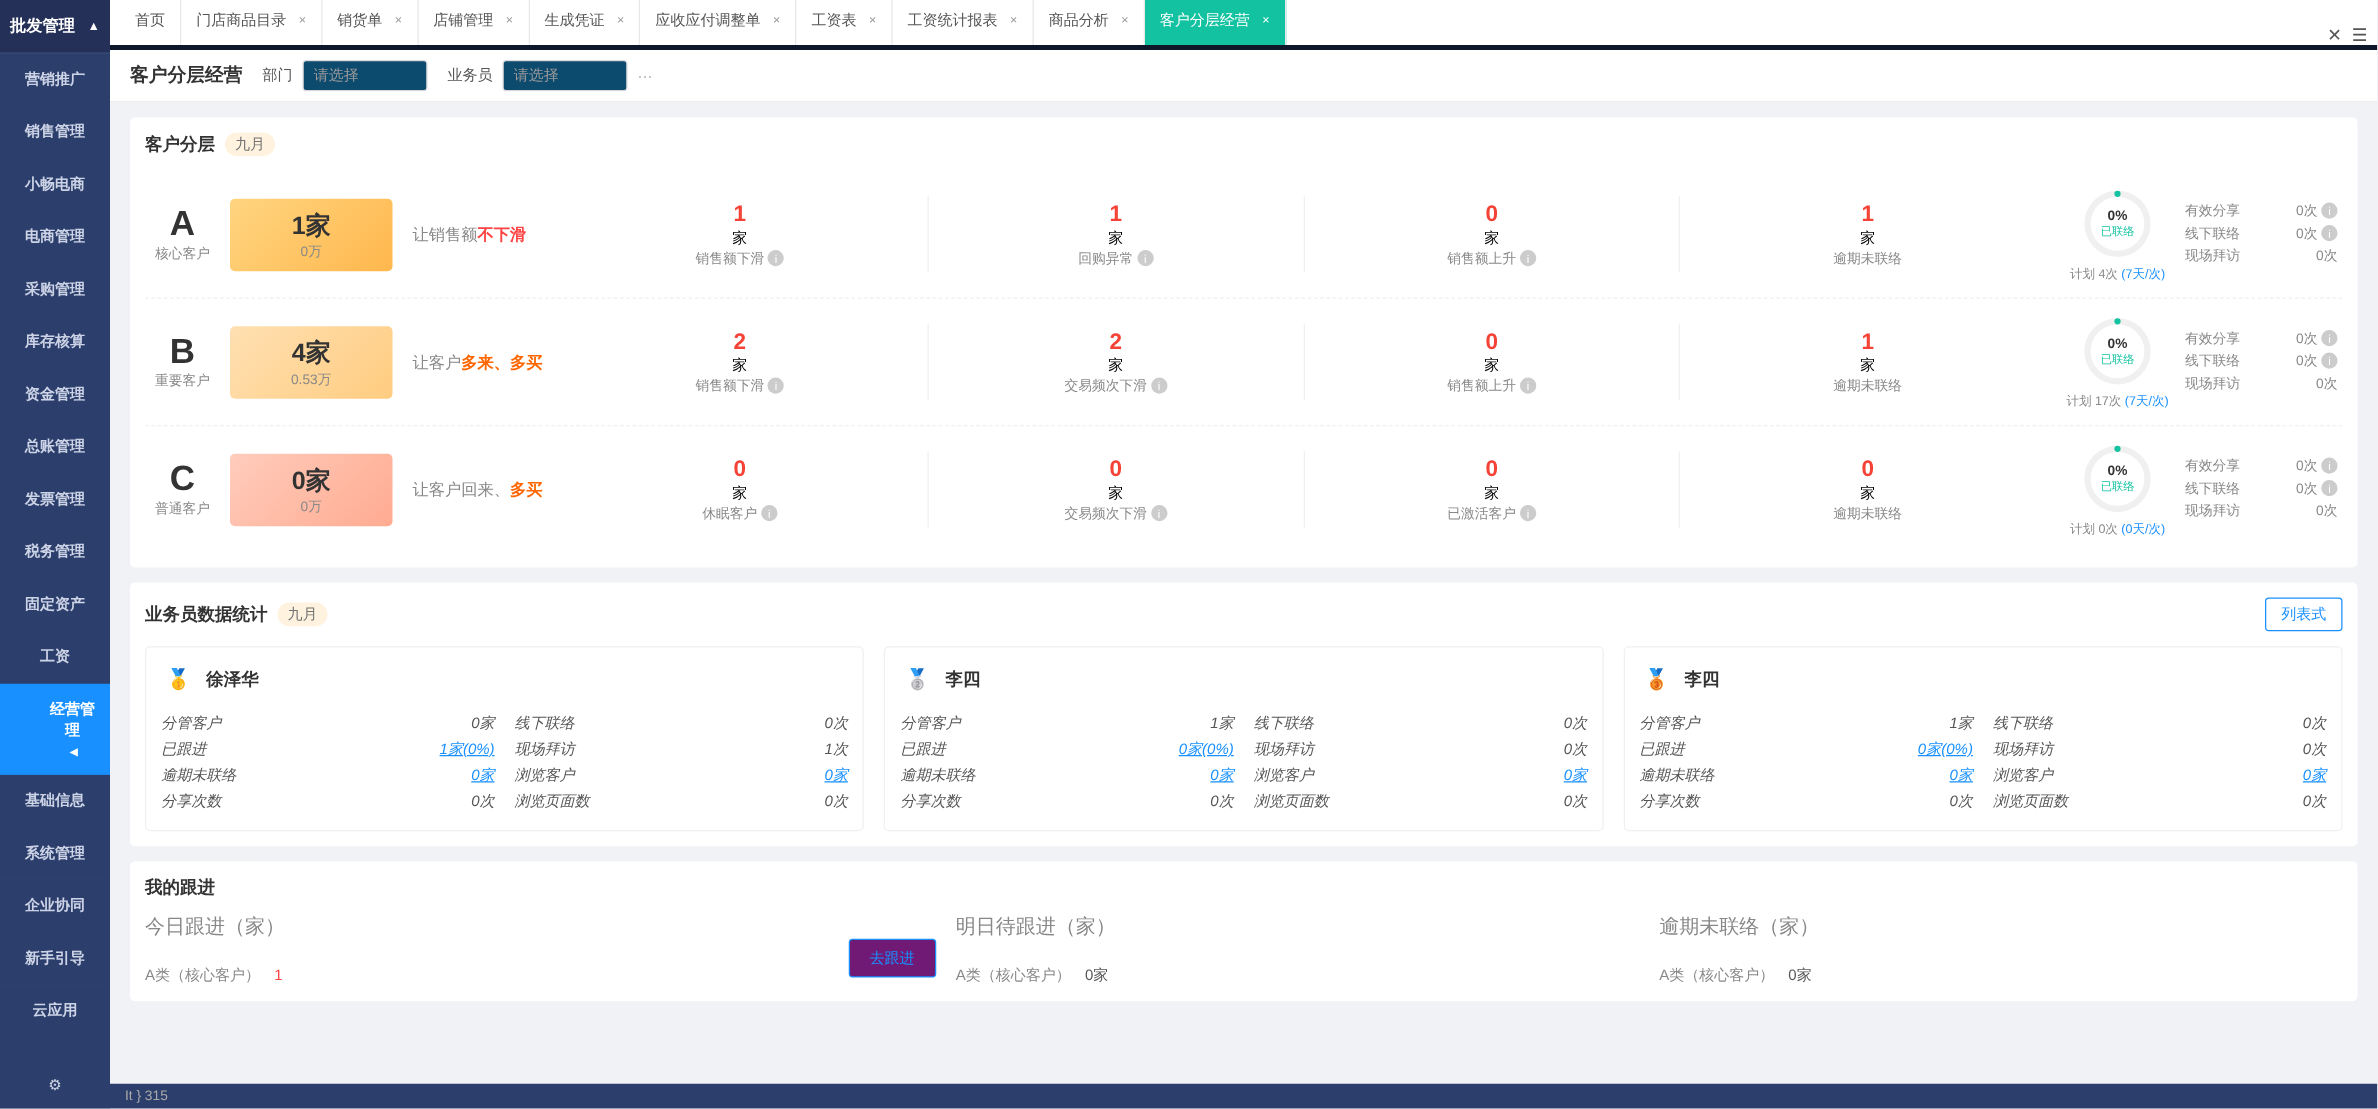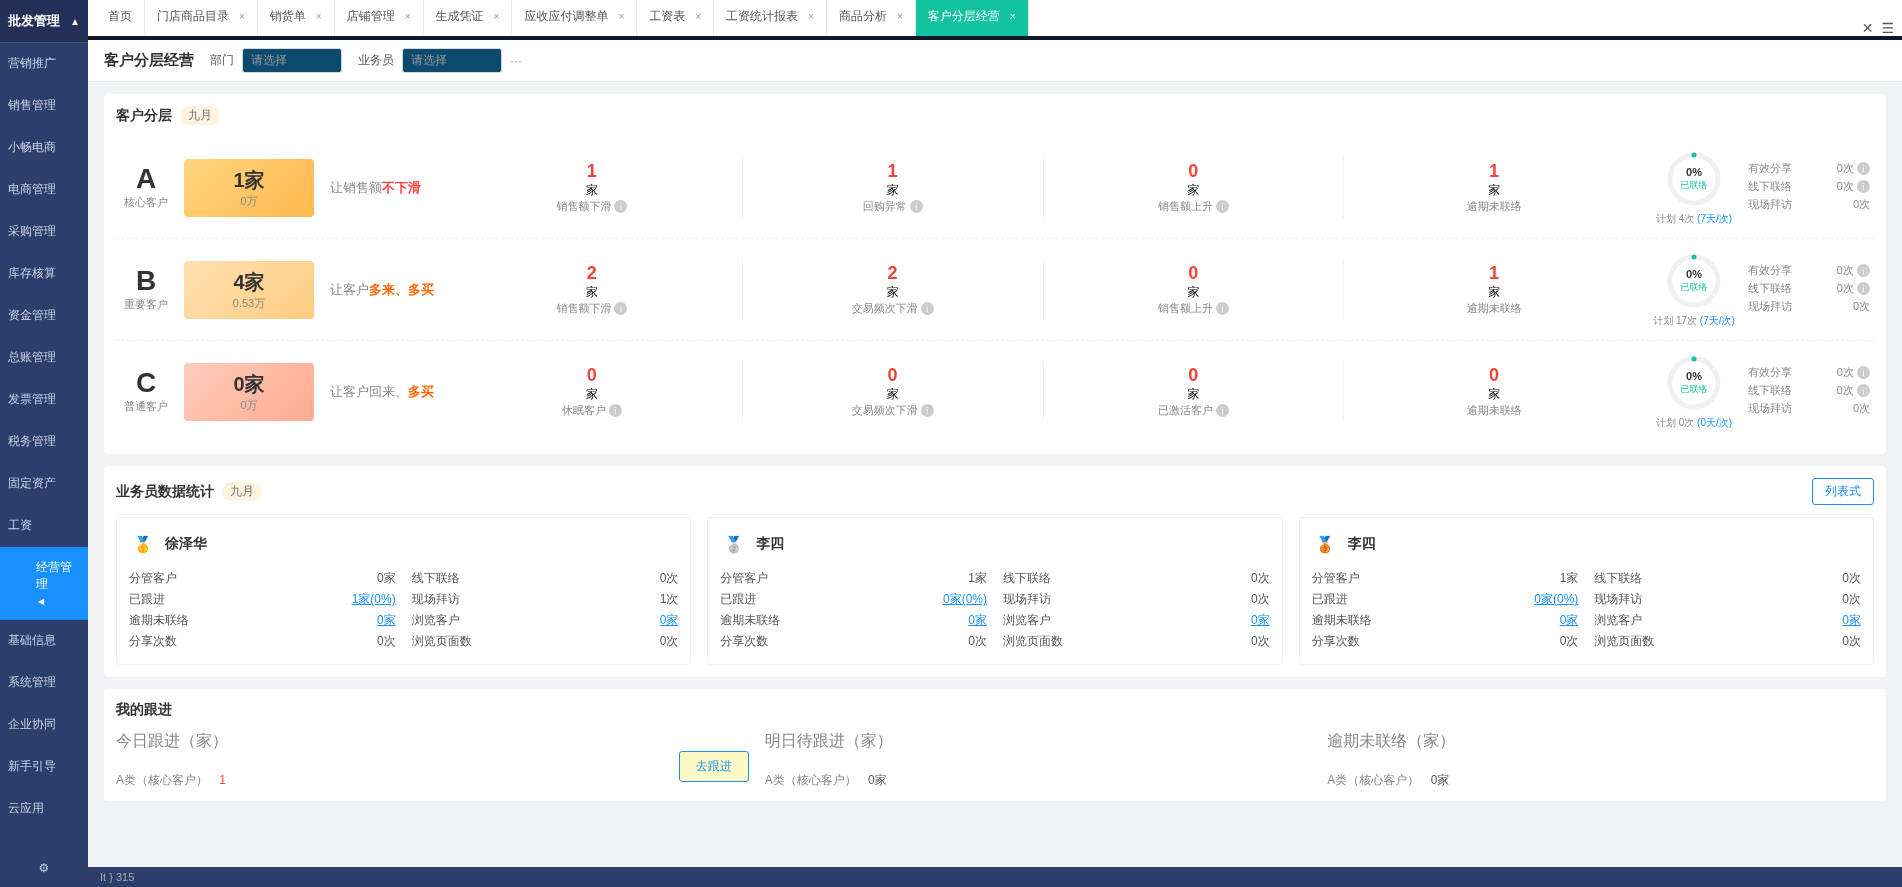--- a/index.html
+++ b/index.html
@@ -23,25 +23,26 @@
       text-align: center;
       background: #243058;
       color: #fff;
       border-bottom: 1px solid #3a4f7a;
       display: flex;
       align-items: center;
       justify-content: space-between;
     }
     .sidebar-item {
       padding: 12px 8px;
-      text-align: left;
+      text-align: center;
       font-size: 12px;
       color: #ccd3e6;
       cursor: pointer;
       border-bottom: 1px solid #3a4f7a22;
+      font-weight: bold;
     }
     .sidebar-item.active { background: #1890ff; color: #fff; padding-left: 36px; }
     .sidebar-gear {
       margin-top: auto;
       padding: 12px 8px;
       text-align: center;
       color: #ccd3e6;
       cursor: pointer;
     }
 
@@ -307,20 +308,21 @@
       display: flex;
       align-items: center;
       justify-content: center;
       font-size: 16px;
     }
     .staff-name { font-size: 14px; font-weight: bold; color: #333; }
     .staff-stats {
       display: grid;
       grid-template-columns: 1fr 1fr;
       gap: 4px 16px;
+      font-style: italic;
     }
     .staff-stat-row {
       display: flex;
       justify-content: space-between;
       font-size: 12px;
       color: #555;
       padding: 2px 0;
     }
     .staff-stat-row .sv { color: #1890ff; text-decoration: underline; cursor: pointer; }
     .staff-stat-row .sv0 { color: #555; }
@@ -336,21 +338,21 @@
       font-weight: bold;
       color: #333;
       margin-bottom: 12px;
     }
     .followup-col-title {
       font-size: 16px;
       color: #888;
       margin-bottom: 20px;
     }
     .followup-btn {
-      background: #fef9c3;
+      background: #701a75;
       border: 1px solid #1890ff;
       color: #1890ff;
       border-radius: 3px;
       padding: 6px 16px;
       cursor: pointer;
       font-size: 12px;
       align-self: center;
     }
 
     

